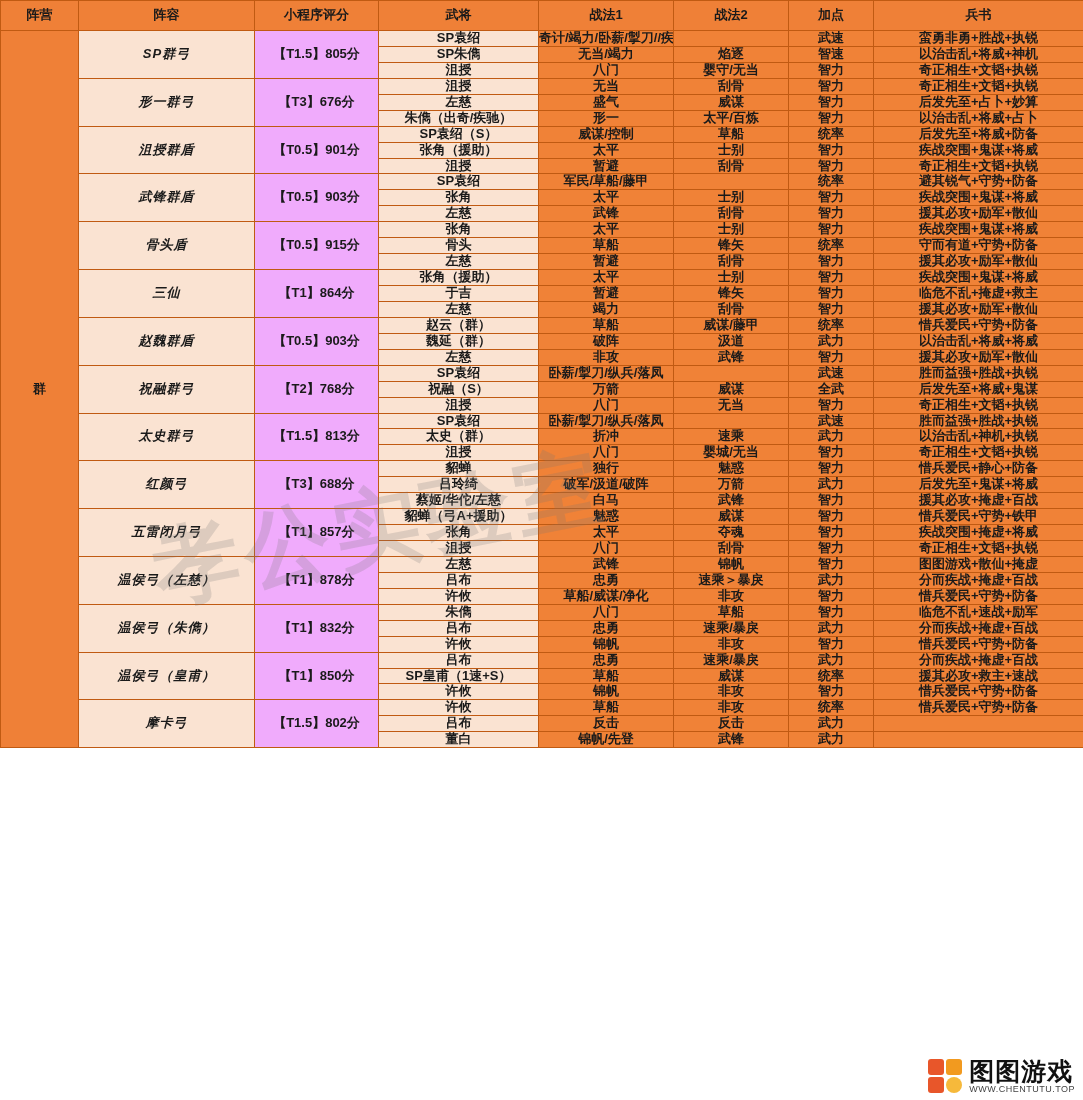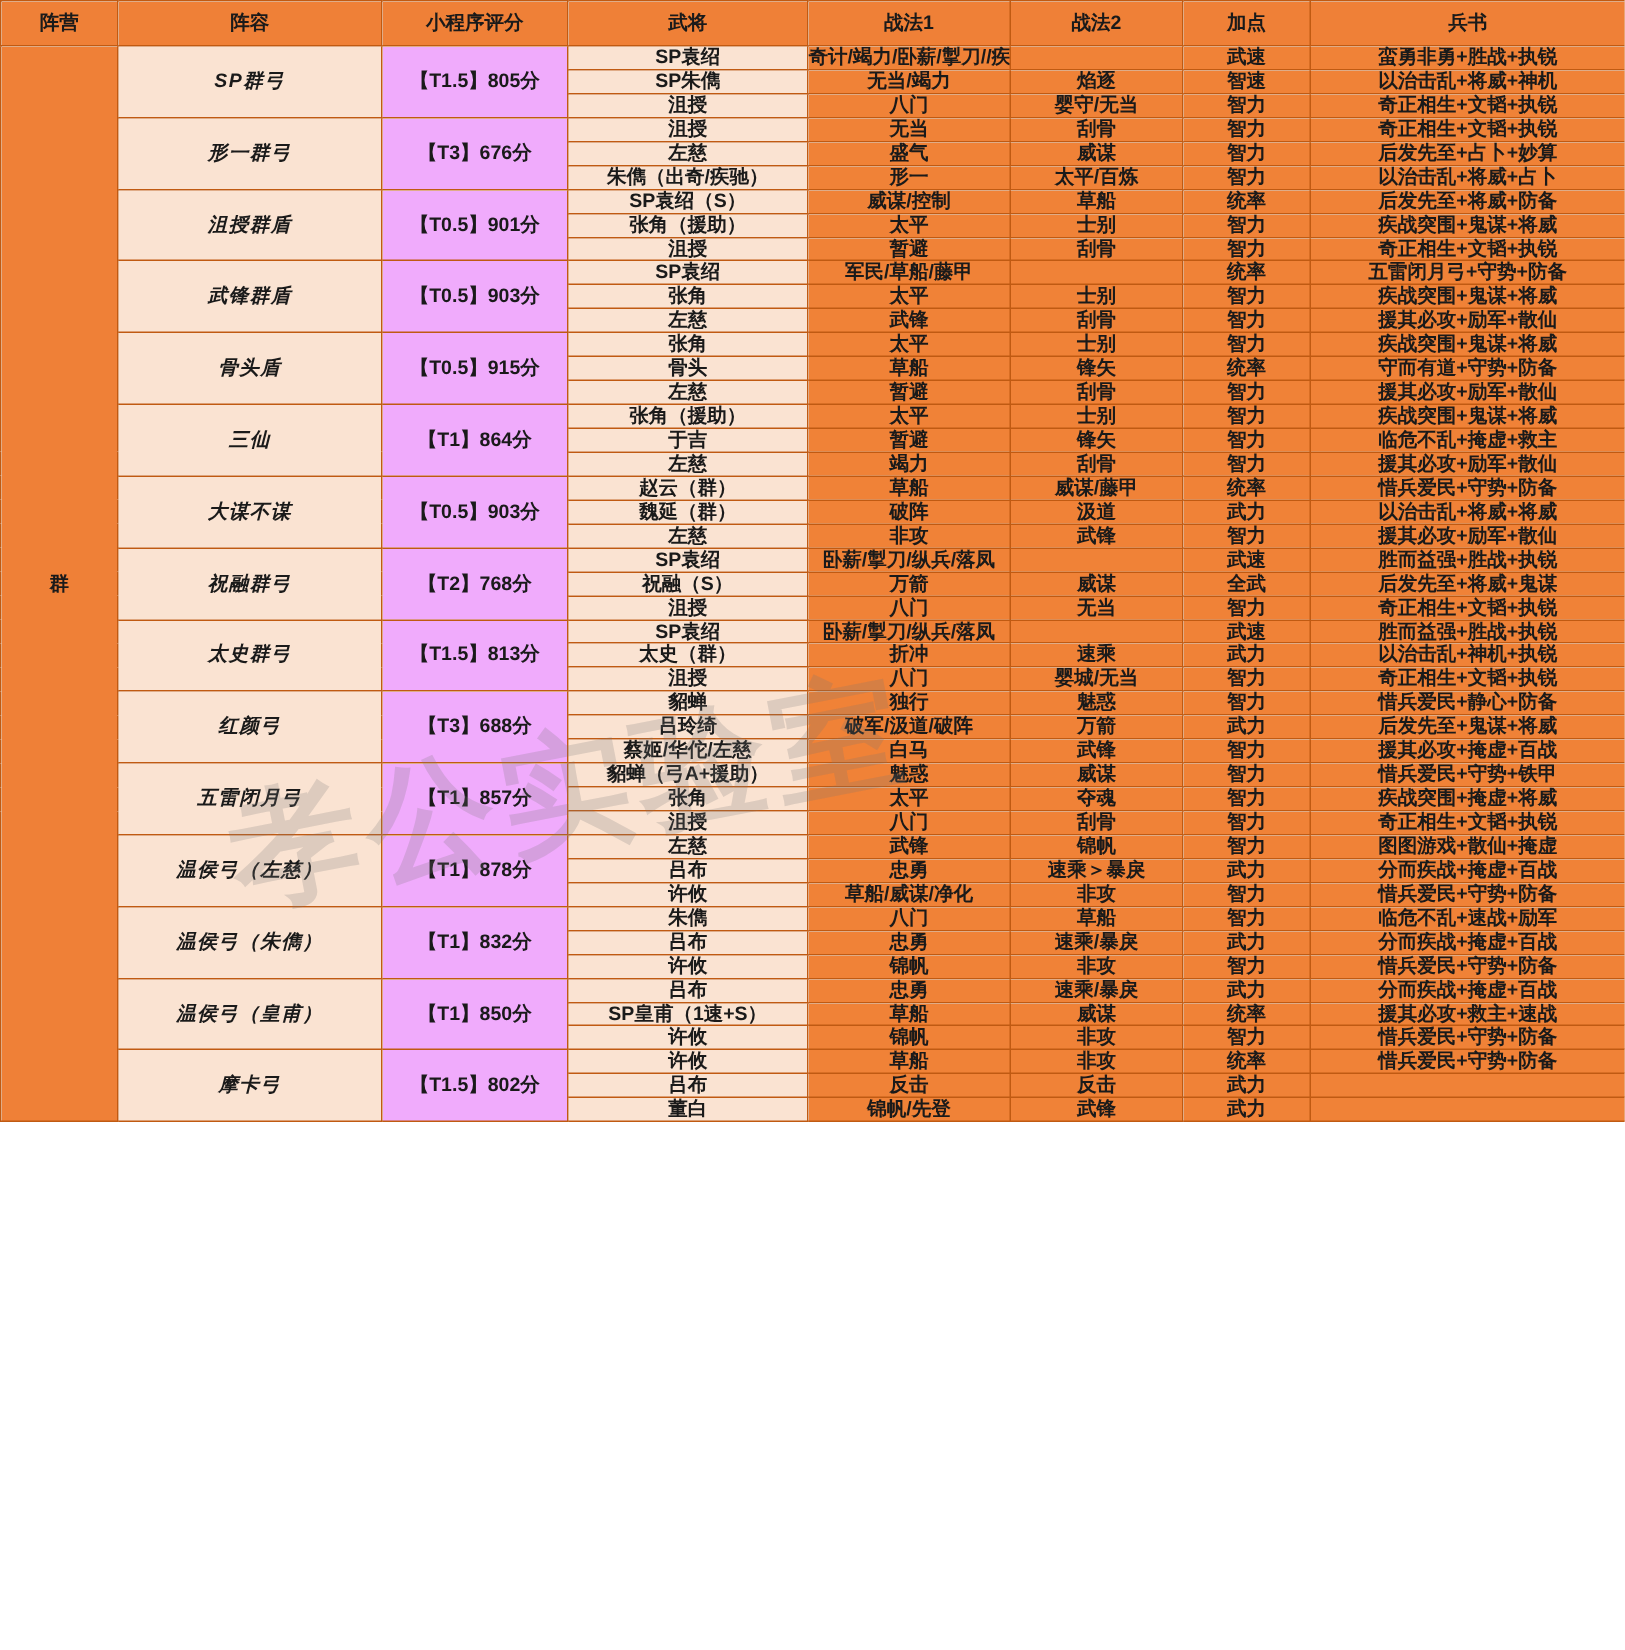--- a/index.html
+++ b/index.html
@@ -236,21 +236,21 @@
           <td class="cell">智力</td>
           <td class="cell">奇正相生+文韬+执锐</td>
         </tr>
         <tr>
           <td class="team" rowspan="3">武锋群盾</td>
           <td class="score" rowspan="3">【T0.5】903分</td>
           <td class="gen">SP袁绍</td>
           <td class="cell">军民/草船/藤甲</td>
           <td class="cell"></td>
           <td class="cell">统率</td>
-          <td class="cell">五雷闭月弓+守势+防备</td>
+          <td class="cell">避其锐气+守势+防备</td>
         </tr>
         <tr>
           <td class="gen">张角</td>
           <td class="cell">太平</td>
           <td class="cell">士别</td>
           <td class="cell">智力</td>
           <td class="cell">疾战突围+鬼谋+将威</td>
         </tr>
         <tr>
           <td class="gen">左慈</td>
@@ -299,21 +299,21 @@
           <td class="cell">临危不乱+掩虚+救主</td>
         </tr>
         <tr>
           <td class="gen">左慈</td>
           <td class="cell">竭力</td>
           <td class="cell">刮骨</td>
           <td class="cell">智力</td>
           <td class="cell">援其必攻+励军+散仙</td>
         </tr>
         <tr>
-          <td class="team" rowspan="3">大谋不谋</td>
+          <td class="team" rowspan="3">赵魏群盾</td>
           <td class="score" rowspan="3">【T0.5】903分</td>
           <td class="gen">赵云（群）</td>
           <td class="cell">草船</td>
           <td class="cell">威谋/藤甲</td>
           <td class="cell">统率</td>
           <td class="cell">惜兵爱民+守势+防备</td>
         </tr>
         <tr>
           <td class="gen">魏延（群）</td>
           <td class="cell">破阵</td>
@@ -510,13 +510,25 @@
           <td class="cell">锦帆/先登</td>
           <td class="cell">武锋</td>
           <td class="cell">武力</td>
           <td class="cell"></td>
         </tr>
       </tbody>
   </table>
 
   <div class="watermark">孝公实验室</div>
 
+  <div class="logo">
+    <div class="mark">
+      <span class="sq a"></span>
+        <span class="sq b"></span>
+        <span class="sq c"></span>
+        <span class="sq d"></span>
+    </div>
+    <div class="txt">
+      <div class="t1">图图游戏</div>
+      <div class="t2">WWW.CHENTUTU.TOP</div>
+    </div>
+  </div>
 </div>
 
 </body></html>

